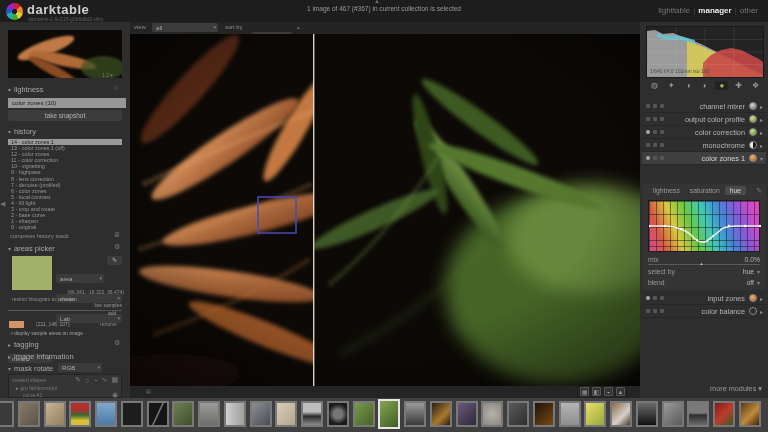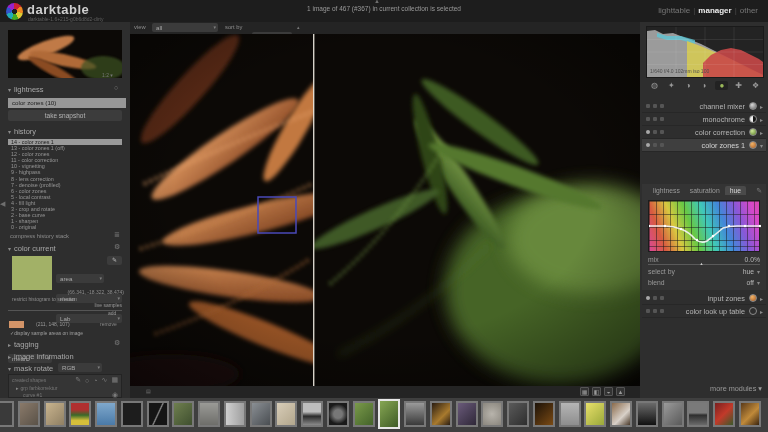--- a/index.html
+++ b/index.html
@@ -126,21 +126,21 @@
   <div class="hrow">5 - local contrast</div>
   <div class="hrow">4 - fill light</div>
   <div class="hrow">3 - crop and rotate</div>
   <div class="hrow">2 - base curve</div>
   <div class="hrow">1 - sharpen</div>
   <div class="hrow">0 - original</div>
 </div>
 <div class="abs small" style="left:10px;top:233px;">compress history stack</div>
 <div class="abs hicon" style="left:114px;top:231px;">≣</div>
 
-<div class="abs sechead" style="left:8px;top:244px;width:114px;"><span class="tri">▾</span><span>color current</span></div>
+<div class="abs sechead" style="left:8px;top:244px;width:114px;"><span class="tri">▾</span><span>areas picker</span></div>
 <div class="abs hicon" style="left:114px;top:243px;">⚙</div>
 <div class="abs" style="left: 12px; top: 256px; width: 40px; height: 34px; background: rgb(162, 177, 103);"></div>
 <div class="abs dd" style="left:56px;top:256px;width:48px;">area</div>
 <div class="abs btn" style="left:107px;top:256px;width:15px;height:9px;line-height:9px;font-size:6px;">✎</div>
 <div class="abs dd" style="left:56px;top:267px;width:66px;">mean</div>
 <div class="abs dd" style="left:56px;top:278px;width:66px;">Lab</div>
 <div class="abs tiny" style="left:52px;top:289px;width:72px;text-align:right;color:#8d8d8d;">(66.341, -18.322, 38.474)</div>
 <div class="abs tiny" style="left:12px;top:296px;color:#8d8d8d;">restrict histogram to selection</div>
 <div class="abs tiny underlinebar" style="left:8px;top:302px;width:114px;text-align:right;padding-bottom:2px;color:#9a9a9a;">live samples</div>
 <div class="abs dd" style="left:8px;top:309px;width:44px;">mean</div>
@@ -293,33 +293,44 @@
     <span class="mcircle" style="background: radial-gradient(circle at 35% 30%, rgb(216, 216, 216), rgb(102, 102, 102));"></span>
     <span class="mtri">▸</span>
   </div>
   <div class="mod">
     <span class="micons">
         <i></i>
         <i></i>
         <i></i>
       </span>
       <span class="sp"></span>
+    <span class="mname">output color profile</span>
+    <span class="mcircle" style="background: radial-gradient(circle at 35% 30%, rgb(224, 224, 160), rgb(119, 128, 31));"></span>
+    <span class="mtri">▸</span>
+  </div>
+  <div class="mod">
+    <span class="micons on">
+        <i></i>
+        <i></i>
+        <i></i>
+      </span>
+      <span class="sp"></span>
+    <span class="mname">color correction</span>
+    <span class="mcircle" style="background: radial-gradient(circle at 35% 30%, rgb(207, 232, 154), rgb(88, 127, 37));"></span>
+    <span class="mtri">▸</span>
+  </div>
+  <div class="mod">
+    <span class="micons">
+        <i></i>
+        <i></i>
+        <i></i>
+      </span>
+      <span class="sp"></span>
     <span class="mname">monochrome</span>
     <span class="mcircle" style="background: linear-gradient(90deg, rgb(237, 237, 237) 50%, rgb(20, 20, 20) 50%);"></span>
-    <span class="mtri">▸</span>
-  </div>
-  <div class="mod">
-    <span class="micons on">
-        <i></i>
-        <i></i>
-        <i></i>
-      </span>
-      <span class="sp"></span>
-    <span class="mname">color correction</span>
-    <span class="mcircle" style="background: radial-gradient(circle at 35% 30%, rgb(207, 232, 154), rgb(88, 127, 37));"></span>
     <span class="mtri">▸</span>
   </div>
   <div class="mod" style="background:#3f3f3f;">
     <span class="micons on">
         <i></i>
         <i></i>
         <i></i>
       </span>
       <span class="sp"></span>
     <span class="mname" style="color:#d5d5d5;margin-left:36px;">color zones 1</span>
@@ -387,21 +398,21 @@
     <span class="mcircle" style="background: radial-gradient(circle at 35% 30%, rgb(242, 180, 106), rgb(170, 90, 30));"></span>
     <span class="mtri">▸</span>
   </div>
   <div class="mod">
     <span class="micons">
         <i></i>
         <i></i>
         <i></i>
       </span>
       <span class="sp"></span>
-    <span class="mname">color look up table</span>
+    <span class="mname">color balance</span>
     <span class="mcircle" style="background: transparent;"></span>
     <span class="mtri">▸</span>
   </div>
 </div>
 <div class="abs" style="left:642px;top:384px;width:120px;text-align:right;font-size:7.3px;color:#9a9a9a;">more modules ▾</div>
 
 <div class="abs fs" style="left:0;top:398px;width:768px;height:34px;">
   <div class="thumb" style="left:-8px;">
       <div class="im" style="background: rgb(58, 58, 58);"></div>
     </div>

